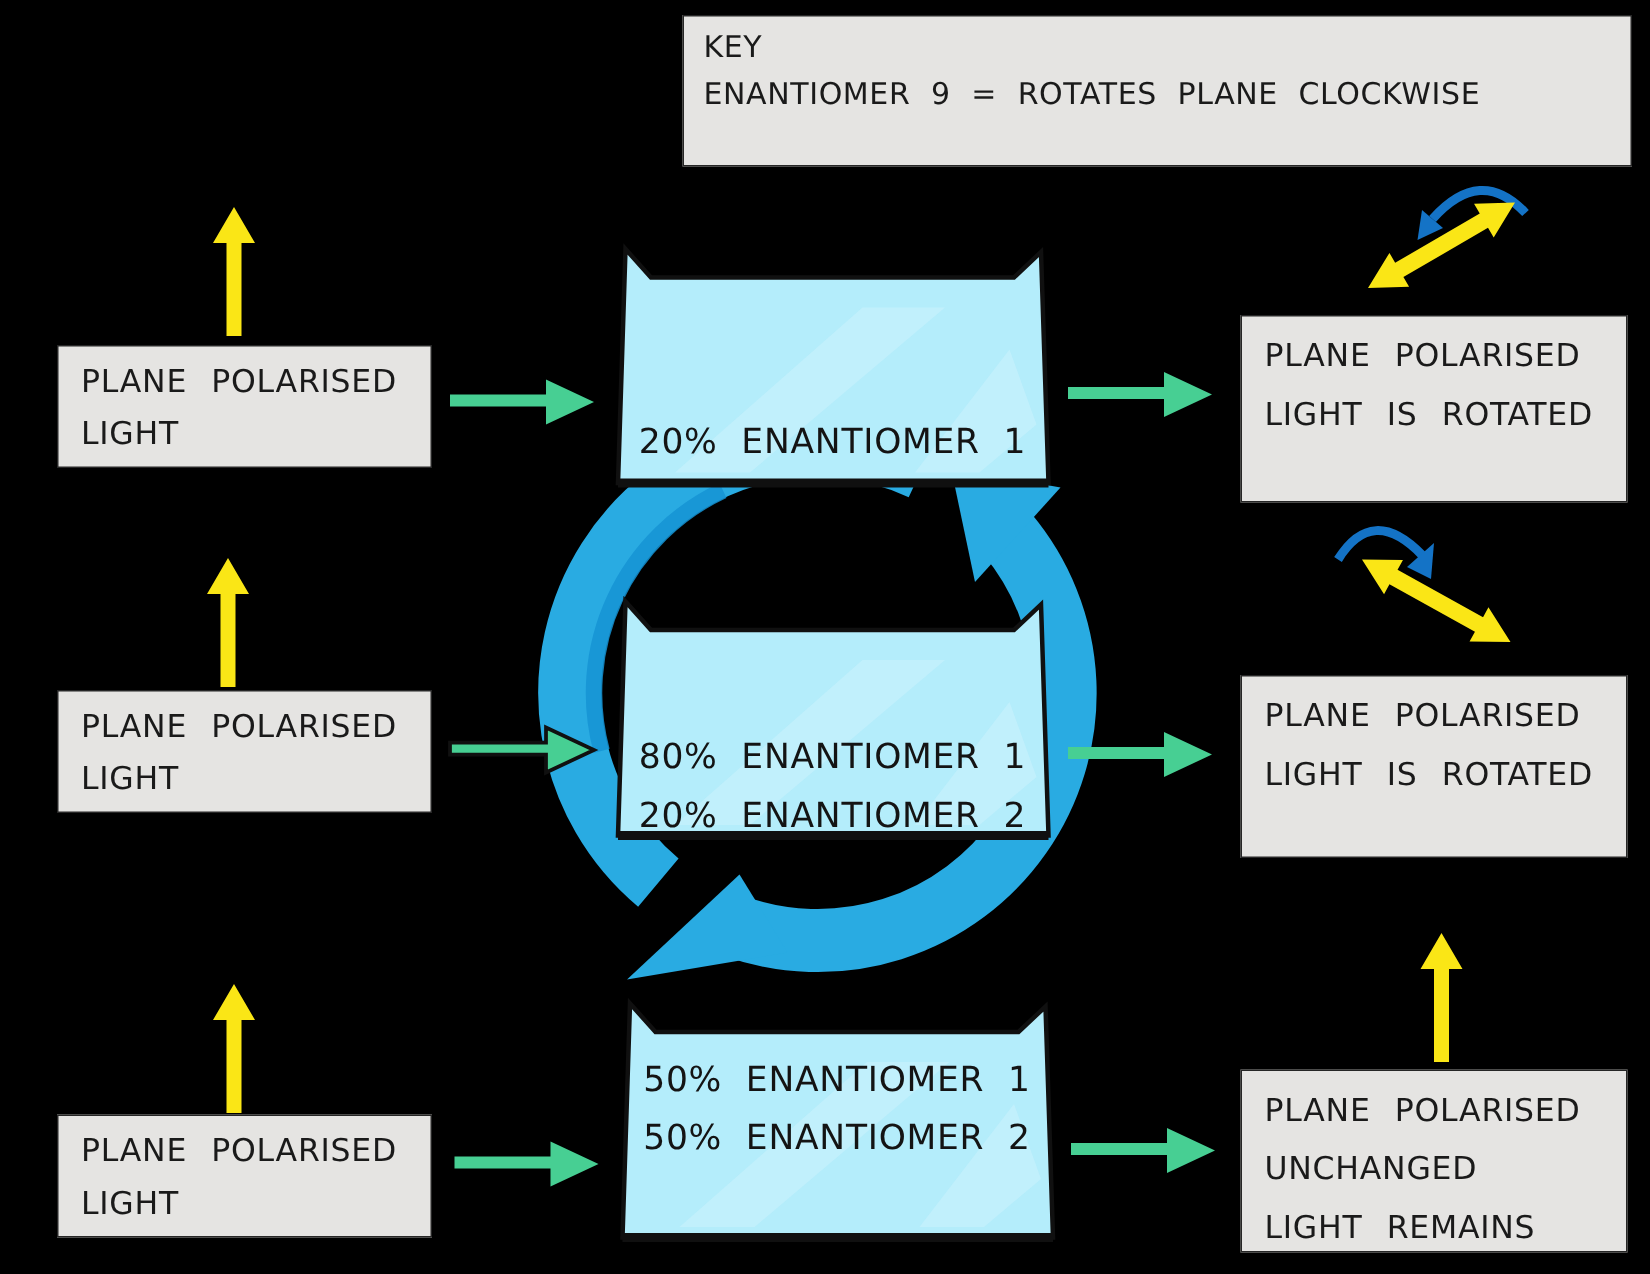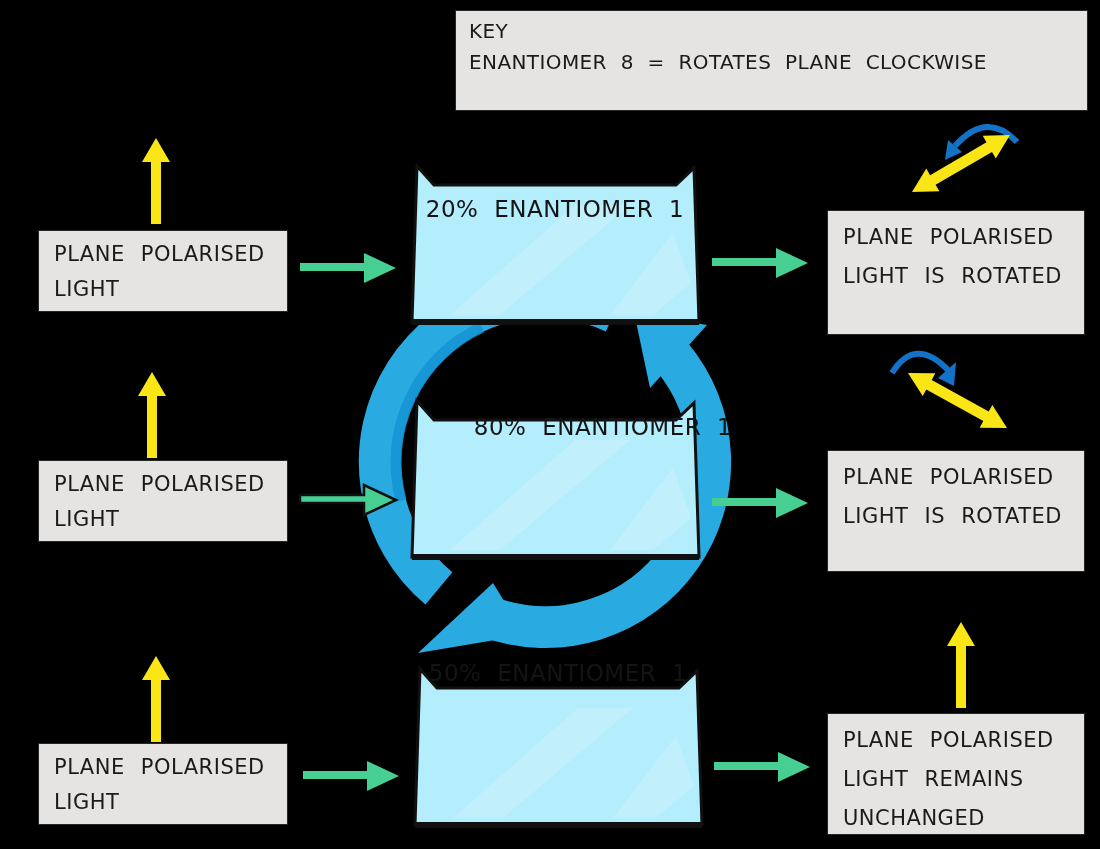--- a/index.html
+++ b/index.html
@@ -8,41 +8,41 @@
   .abs{position:absolute;}
   .graybox{position:absolute;background:#e5e4e2;box-sizing:border-box;
            font-size:21px;letter-spacing:.5px;word-spacing:9px;line-height:35px;
            padding:6px 0 0 15px;border:1px solid #262626;}
   .srcbox{width:250px;height:82px;}
   .resbox{width:258px;line-height:39px;padding-top:7px;}
   .keybox{position:absolute;left:455px;top:10px;width:633px;height:101px;
           background:#e5e4e2;box-sizing:border-box;border:1px solid #262626;
           font-size:20px;line-height:31px;letter-spacing:.4px;word-spacing:7px;
           padding:5px 0 0 13px;}
-  .cyantext{position:absolute;display:flex;flex-direction:column;justify-content:flex-start;
+  .cyantext{position:absolute;display:flex;flex-direction:column;justify-content:flex-end;
             align-items:center;font-size:23px;line-height:39px;letter-spacing:.5px;
             word-spacing:8px;color:#141414;text-align:center;}
   svg{display:block;overflow:visible;}
 </style>
 </head>
 <body>
 
 <div class="canvas">
 
   <svg class="abs" style="left:345px;top:262px;" width="400" height="400">
     <path d="M 269.7 50.4 A 165 165 0 0 0 93.9 326.4" fill="none" stroke-width="42" stroke="#29abe2"></path>
     <path d="M 143.6 355.1 A 165 165 0 0 0 326.4 93.9" fill="none" stroke-width="42" stroke="#29abe2"></path>
     <path d="M 137 65 A 149 149 0 0 0 56.1 238.6" fill="none" stroke-width="11" opacity="0.85" stroke="#1593d3"></path>
     <polygon points="289,50 362,63 305,126" fill="#29abe2"></polygon>
     <polygon points="73,391 148,321 180,373" fill="#29abe2"></polygon>
   </svg>
 
   <div class="keybox">
     <div>KEY</div>
-    <div>ENANTIOMER 8 = ROTATES PLANE CLOCKWISE</div>
+    <div>ENANTIOMER 9 = ROTATES PLANE CLOCKWISE</div>
   </div>
 
   <svg class="abs" style="left:138px;top:138px;" width="36" height="86">
     <polygon points="18,0 32,24 23,24 23,86 13,86 13,24 4,24" fill="#fae616"></polygon>
   </svg>
 
   <div class="graybox srcbox" style="left:38px;top:230px;">
     <div>PLANE POLARISED</div>
     <div>LIGHT</div>
   </div>
@@ -88,22 +88,23 @@
   <svg class="abs" style="left:300px;top:479px;" width="100" height="42">
     <polygon points="0,16 64,16 64,6 96,21 64,36 64,24 0,24" stroke="#101010" stroke-width="2.5" fill="#47cf93"></polygon>
   </svg>
 
   <svg class="abs" style="left:405px;top:398px;" width="300" height="165">
     <polygon points="12,3 29,22 271,22 289,5 294,159 7,159" stroke="#101010" stroke-width="3" fill="#b4edfb"></polygon>
     <polygon points="45,152 170,42 225,42 95,152" opacity="0.55" fill="#ccf3fd"></polygon>
     <polygon points="205,152 268,70 286,120 248,152" opacity="0.55" fill="#ccf3fd"></polygon>
     <line x1="7" y1="159" x2="294" y2="159" stroke="#101010" stroke-width="6"></line>
   </svg>
-  <div class="cyantext" style="left:420px;top:408px;width:270px;height:125px;margin-left:48px;">
+  <div class="cyantext" style="left:420px;top:439px;width:270px;height:125px;">
     <div>80% ENANTIOMER 1</div>
+    <div>20% ENANTIOMER 2</div>
   </div>
 
   <svg class="abs" style="left:712px;top:482px;" width="100" height="42">
     <polygon points="0,16 64,16 64,6 96,21 64,36 64,24 0,24" fill="#47cf93"></polygon>
   </svg>
 
   <svg class="abs" style="left:880px;top:340px;" width="150" height="105">
     <path d="M 12 33 Q 35 -4 68 30" fill="none" stroke-width="6" stroke="#1473c6"></path>
     <polygon points="74,46 58,38 76,22" fill="#1473c6"></polygon>
     <polygon points="28,33 55.3,33.3 51.7,39.9 108.7,71.5 112.3,64.9 127,88 99.7,87.7 103.3,81.1 46.3,49.5 42.7,56.1" fill="#fae616"></polygon>
@@ -128,29 +129,30 @@
   </svg>
 
   <svg class="abs" style="left:408px;top:666px;" width="300" height="165">
     <polygon points="12,3 29,22 271,22 289,5 294,159 7,159" stroke="#101010" stroke-width="3" fill="#b4edfb"></polygon>
     <polygon points="45,152 170,42 225,42 95,152" opacity="0.55" fill="#ccf3fd"></polygon>
     <polygon points="205,152 268,70 286,120 248,152" opacity="0.55" fill="#ccf3fd"></polygon>
     <line x1="7" y1="159" x2="294" y2="159" stroke="#101010" stroke-width="6"></line>
   </svg>
   <div class="cyantext" style="left:423px;top:654px;width:270px;height:125px;">
     <div>50% ENANTIOMER 1</div>
+    <div>50% ENANTIOMER 2</div>
   </div>
 
   <svg class="abs" style="left:714px;top:746px;" width="100" height="42">
     <polygon points="0,16 64,16 64,6 96,21 64,36 64,24 0,24" fill="#47cf93"></polygon>
   </svg>
 
   <svg class="abs" style="left:943px;top:622px;" width="36" height="86">
     <polygon points="18,0 32,24 23,24 23,86 13,86 13,24 4,24" fill="#fae616"></polygon>
   </svg>
 
   <div class="graybox resbox" style="left:827px;top:713px;height:122px;">
     <div>PLANE POLARISED</div>
+    <div>UNCHANGED</div>
     <div>LIGHT REMAINS</div>
-    <div>UNCHANGED</div>
   </div>
 
 </div>
 
 </body></html>

